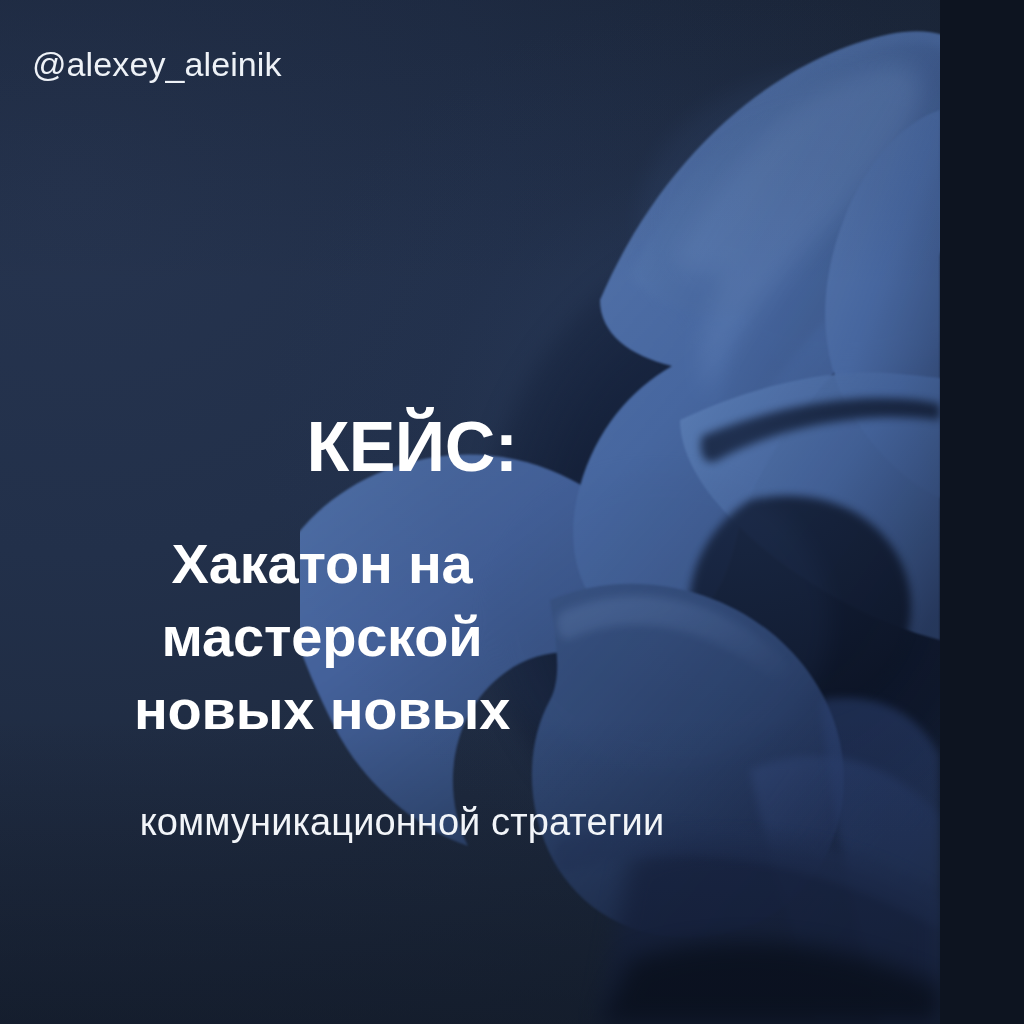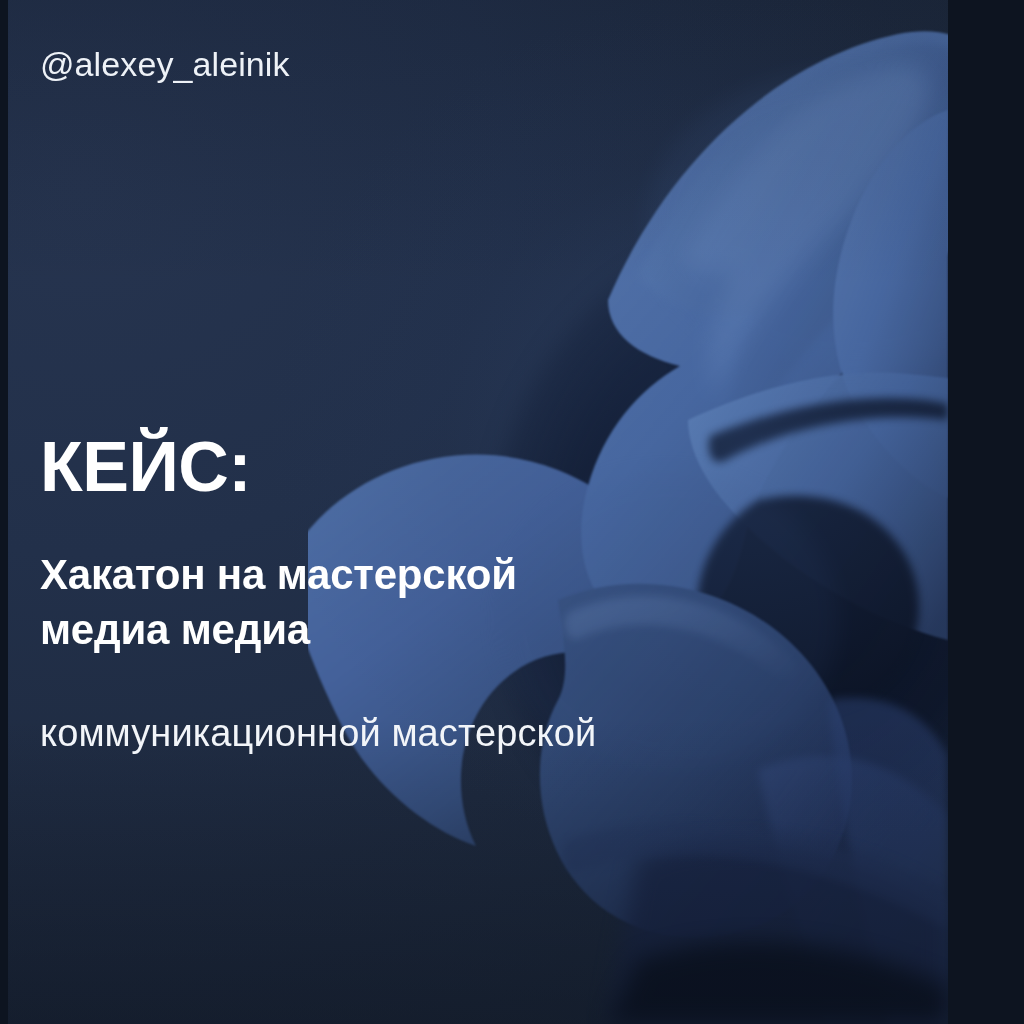--- a/index.html
+++ b/index.html
@@ -8,21 +8,20 @@
     background: #0d1420;
   }
   #poster {
     position: relative;
     width: 940px;
     height: 1024px;
     overflow: hidden;
     font-family: "Liberation Sans", "DejaVu Sans", sans-serif;
     background: #4d7c0f;
     isolation: isolate;
-    margin-left: 8px;
   }
 
   
   .bg-base {
     position: absolute;
     inset: 0;
     background:
       radial-gradient(120% 95% at 8% 18%, #26344f 0%, #22304a 38%, #1e2a3f 72%, #1b2739 100%);
   }
   .bg-vignette {
@@ -63,36 +62,37 @@
     font-weight: 300;
     letter-spacing: 0.1px;
     color: #eef2f7;
     line-height: 1.2;
     white-space: nowrap;
   }
 
   .copy {
     position: absolute;
     left: 32px;
-    top: 432px;
+    top: 412px;
     width: 760px;
+    text-align: center;
   }
 
   .kicker {
     font-size: 70px;
     font-weight: 800;
     letter-spacing: -0.5px;
     color: #ffffff;
     line-height: 1.0;
     margin: 0 0 46px 0;
     white-space: nowrap;
   }
 
   .headline {
-    font-size: 42px;
+    font-size: 56px;
     font-weight: 700;
     letter-spacing: -0.2px;
     color: #ffffff;
     line-height: 1.30;
     margin: 0 0 52px 0;
     max-width: 580px;
   }
   .headline .ln { display: block; }
 
   .subcopy {
@@ -229,22 +229,22 @@
   <div class="bg-vignette"></div>
 
   <div class="handle">@alexey_aleinik</div>
 
   <div class="copy">
 
     <div class="kicker">КЕЙС:</div>
 
     <div class="headline">
       <span class="ln">Хакатон на мастерской</span>
-      <span class="ln">медиа медиа</span>
+      <span class="ln">новых новых</span>
     </div>
 
     <div class="subcopy">
-      <span class="ln">коммуникационной мастерской</span>
+      <span class="ln">коммуникационной стратегии</span>
     </div>
 
   </div>
 
 </div>
 
 </body></html>

